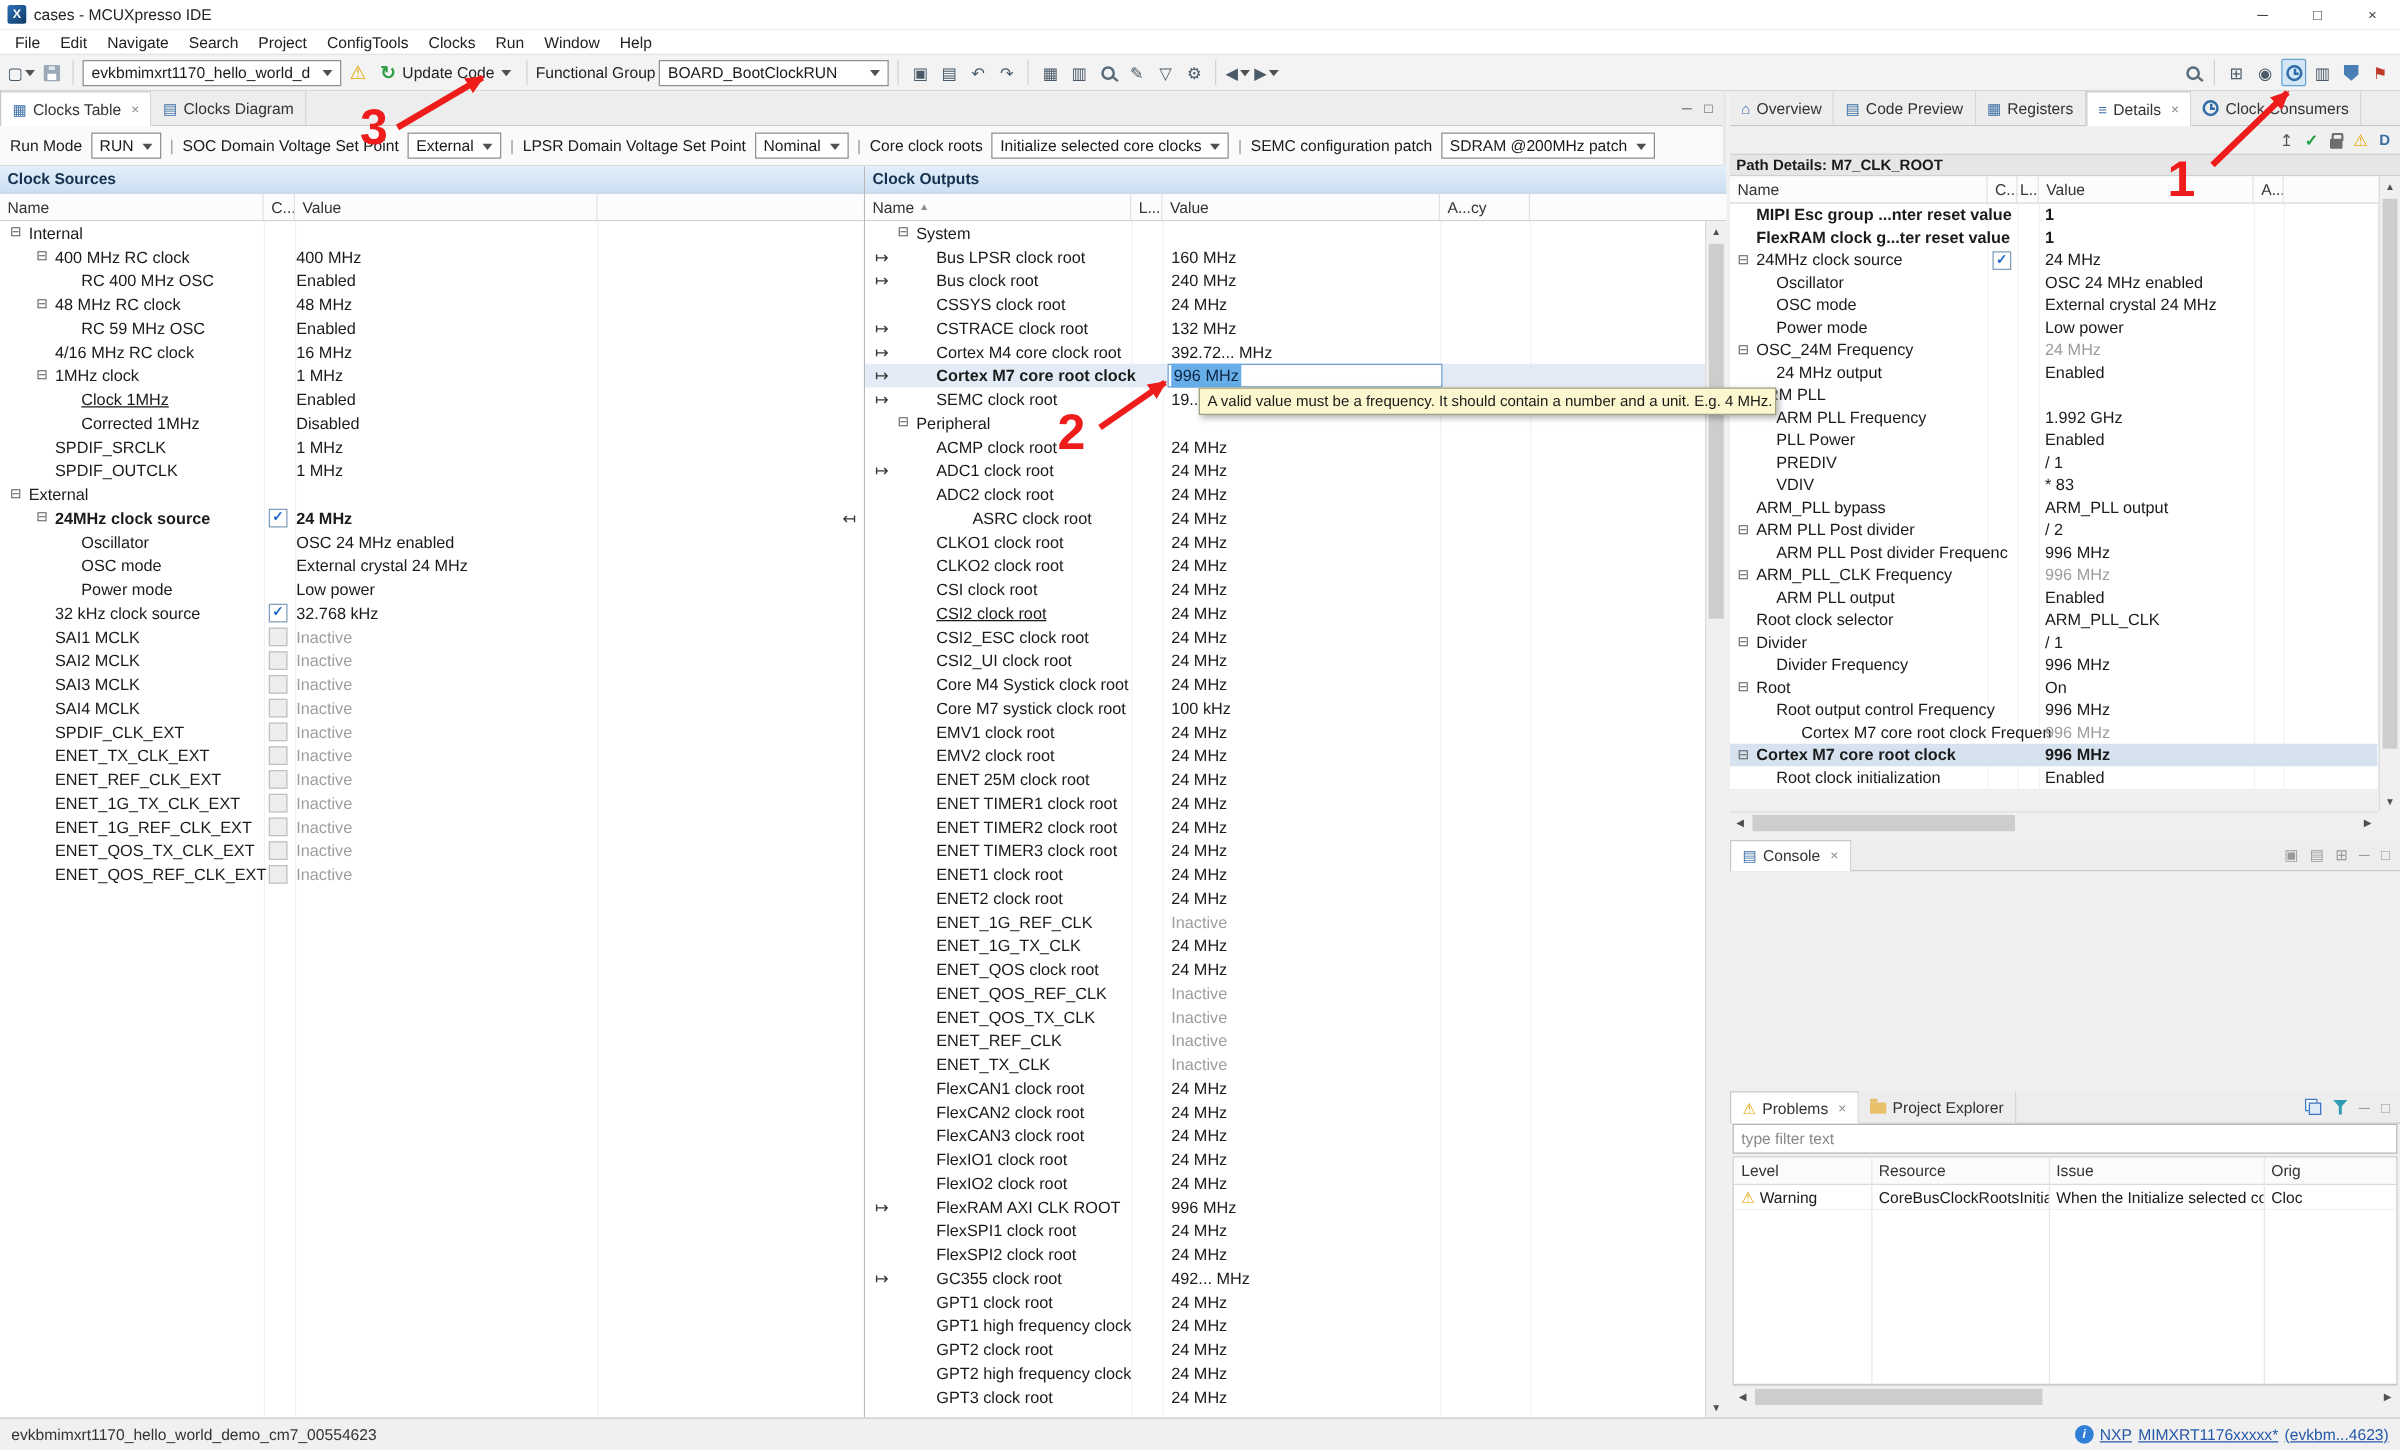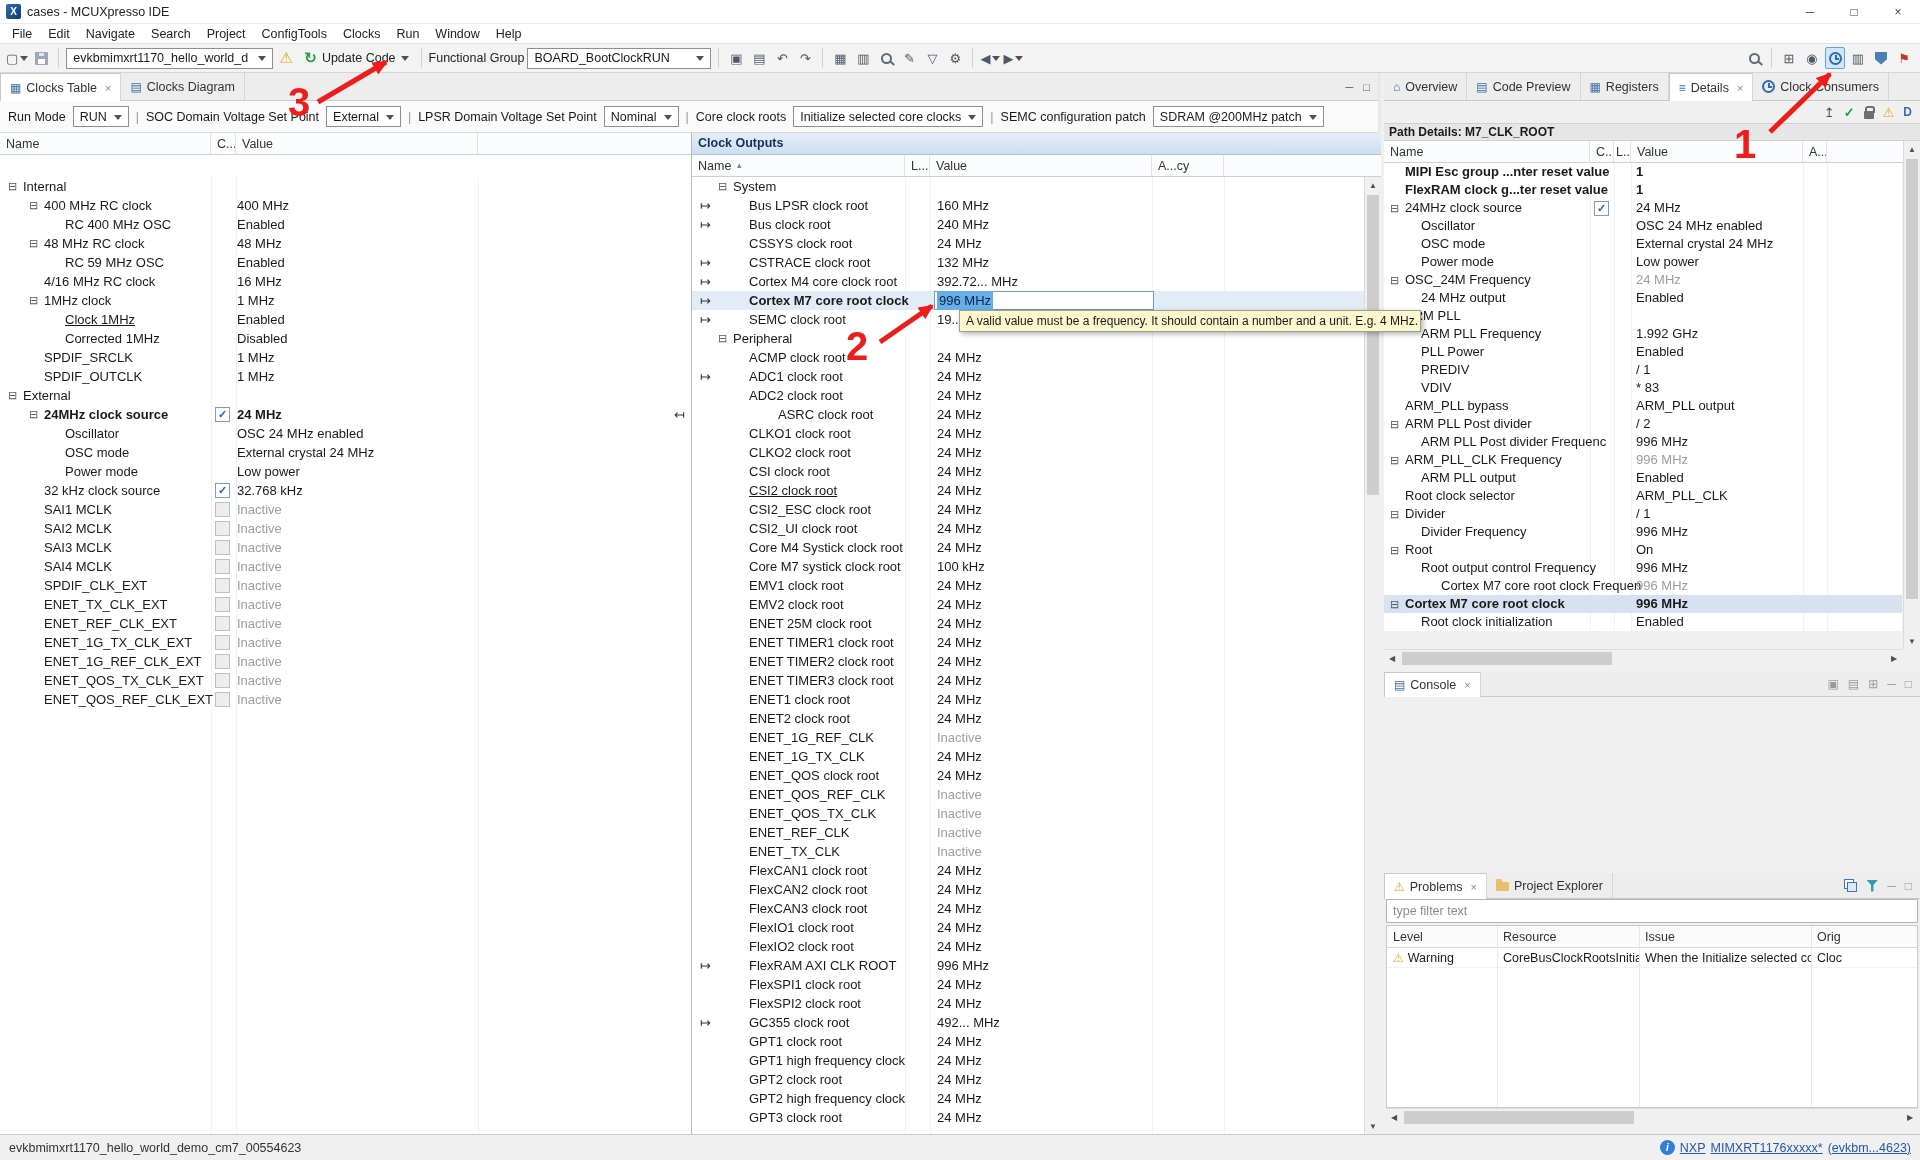--- a/index.html
+++ b/index.html
@@ -299,20 +299,21 @@
       <span class="pipe">|</span>
       <span>SEMC configuration patch</span>
       <div class="combo">
           <span>SDRAM @200MHz patch</span>
           <span class="car"></span>
         </div>
     </div>
 
     <div class="tables">
       <div class="tbl" id="tbl-src">
+        <div class="sechdr">Clock Sources</div>
         <div class="colhdr">
           <div class="colcell" style="width:211px">
               <span>Name</span>
             </div>
           <div class="colcell" style="width:25px">
               <span>C...</span>
             </div>
           <div class="colcell" style="width:242px">
               <span>Value</span>
             </div>

